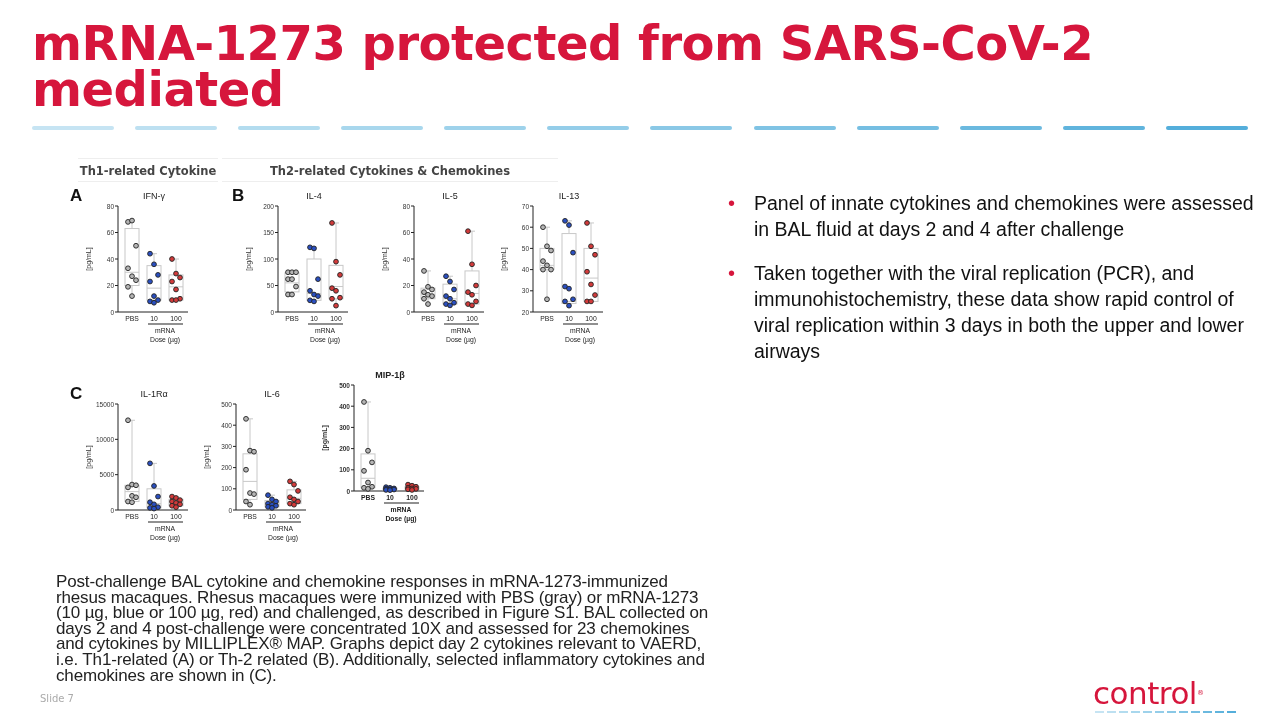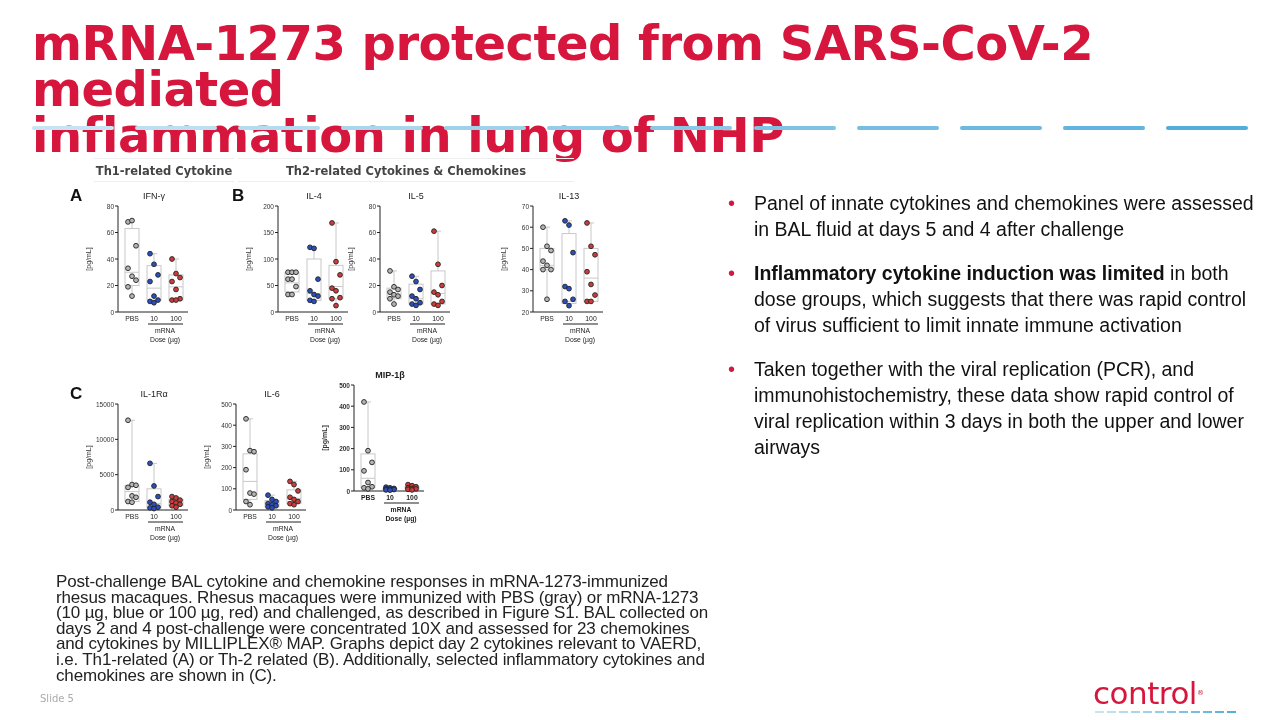--- a/index.html
+++ b/index.html
@@ -10,21 +10,21 @@
     position: absolute; left: 32px; top: 20px; width: 1200px;
     font-family: "DejaVu Sans", sans-serif; font-weight: bold;
     font-size: 48px; line-height: 46px; color: #d6163c; letter-spacing: -0.5px;
   }
   .divider { position: absolute; left: 32px; top: 126px; width: 1216px; height: 5px; display: flex; justify-content: space-between; }
   .divider span { display: block; width: 82px; height: 4px; border-radius: 2px; }
 
   .section-head {
     position: absolute; top: 158px; height: 24px; font-family: "DejaVu Sans", sans-serif;
     font-weight: bold; font-size: 11.5px; color: #444; text-align: center; line-height: 24px;
-    border-top: 1px solid #eee; border-bottom: 1px solid #eee; margin-left: 16px;
+    border-top: 1px solid #eee; border-bottom: 1px solid #eee;
   }
 
   .panel-letter { position: absolute; font-family: "Liberation Sans", sans-serif; font-weight: bold; font-size: 17px; color: #111; }
 
   .chart { position: absolute; }
   .chart svg { display: block; overflow: visible; }
   .chart text { font-family: "Liberation Sans", sans-serif; }
 
   .bullets { position: absolute; left: 728px; top: 190px; width: 530px; font-size: 19.5px; line-height: 26px; color: #111; }
   .bullet { position: relative; padding-left: 26px; margin-bottom: 18px; }
@@ -39,21 +39,20 @@
   .logo-text { font-family: "DejaVu Sans", sans-serif; font-size: 31px; color: #d6163c; letter-spacing: -0.5px; line-height: 32px; }
   .logo-reg { font-size: 7px; vertical-align: top; color: #d6163c; }
   .logo-dash { display: flex; gap: 3px; margin-top: 2px; padding-left: 2px; }
   .logo-dash span { width: 9px; height: 2px; }
 </style>
 </head>
 <body>
 
 <div class="title">
   <div>mRNA-1273 protected from SARS-CoV-2 mediated</div>
-  <div>inflammation in lung of NHP</div>
 </div>
 <div class="divider" id="divider">
     <span style="background: rgb(198, 228, 243);"></span>
     <span style="background: rgb(189, 224, 241);"></span>
     <span style="background: rgb(179, 220, 239);"></span>
     <span style="background: rgb(168, 215, 237);"></span>
     <span style="background: rgb(158, 210, 235);"></span>
     <span style="background: rgb(148, 205, 233);"></span>
     <span style="background: rgb(138, 200, 230);"></span>
     <span style="background: rgb(127, 195, 228);"></span>
@@ -183,21 +182,21 @@
       <circle cx="96" cy="102.8" r="2.4" fill="#d23a3a" stroke="#222" stroke-width="0.9"></circle>
       <circle cx="100" cy="109.69" r="2.4" fill="#d23a3a" stroke="#222" stroke-width="0.9"></circle>
       <circle cx="92" cy="110.75" r="2.4" fill="#d23a3a" stroke="#222" stroke-width="0.9"></circle>
       <circle cx="96" cy="117.64" r="2.4" fill="#d23a3a" stroke="#222" stroke-width="0.9"></circle>
       <text x="96" y="133" font-size="6.8" text-anchor="middle" fill="#222">100</text>
       <line x1="68" y1="136" x2="103" y2="136" stroke="#222" stroke-width="1.2"></line>
       <text x="85" y="145" font-size="6.8" text-anchor="middle" fill="#222">mRNA</text>
       <text x="85" y="154" font-size="6.8" text-anchor="middle" fill="#222">Dose (µg)</text>
     </svg>
   </div>
-<div class="chart" id="chart-2" style="left:342px; top:188px;text-decoration:underline;">
+<div class="chart" id="chart-2" style="left:376px; top:188px;text-decoration:underline;">
     <svg width="110" height="170" viewBox="0 0 110 170">
       <text x="74" y="11" font-size="9" text-anchor="middle" fill="#222">IL-5</text>
       <line x1="38" y1="18" x2="38" y2="124" stroke="#222" stroke-width="1"></line>
       <line x1="35" y1="124" x2="38" y2="124" stroke="#222" stroke-width="1"></line>
       <text x="34" y="126.5" font-size="6.5" text-anchor="end" fill="#333">0</text>
       <line x1="35" y1="97.5" x2="38" y2="97.5" stroke="#222" stroke-width="1"></line>
       <text x="34" y="100" font-size="6.5" text-anchor="end" fill="#333">20</text>
       <line x1="35" y1="71" x2="38" y2="71" stroke="#222" stroke-width="1"></line>
       <text x="34" y="73.5" font-size="6.5" text-anchor="end" fill="#333">40</text>
       <line x1="35" y1="44.5" x2="38" y2="44.5" stroke="#222" stroke-width="1"></line>
@@ -490,33 +489,30 @@
       <circle cx="96" cy="122.94" r="2.4" fill="#d23a3a" stroke="#222" stroke-width="0.9"></circle>
       <text x="96" y="133" font-size="6.8" text-anchor="middle" fill="#222">100</text>
       <line x1="68" y1="136" x2="103" y2="136" stroke="#222" stroke-width="1.2"></line>
       <text x="85" y="145" font-size="6.8" text-anchor="middle" fill="#222">mRNA</text>
       <text x="85" y="154" font-size="6.8" text-anchor="middle" fill="#222">Dose (µg)</text>
     </svg>
   </div>
 
 <div class="bullets">
   <div class="bullet">
-    <b></b><span>Panel of innate cytokines and chemokines were assessed in BAL fluid at days 5 and 4 after challenge</span>
-  </div>
-  <div class="bullet">
-    <b>Inflammatory cytokine induction was limited</b><span> in both dose groups, which suggests that there was rapid control of virus sufficient to limit innate immune activation</span>
+    <b></b><span>Panel of innate cytokines and chemokines were assessed in BAL fluid at days 2 and 4 after challenge</span>
   </div>
   <div class="bullet">
     <b></b><span>Taken together with the viral replication (PCR), and immunohistochemistry, these data show rapid control of viral replication within 3 days in both the upper and lower airways</span>
   </div>
 </div>
 
 <div class="caption">Post-challenge BAL cytokine and chemokine responses in mRNA-1273-immunized rhesus macaques. Rhesus macaques were immunized with PBS (gray) or mRNA-1273 (10 µg, blue or 100 µg, red) and challenged, as described in Figure S1. BAL collected on days 2 and 4 post-challenge were concentrated 10X and assessed for 23 chemokines and cytokines by MILLIPLEX® MAP. Graphs depict day 2 cytokines relevant to VAERD, i.e. Th1-related (A) or Th-2 related (B). Additionally, selected inflammatory cytokines and chemokines are shown in (C).</div>
 
-<div class="slide-num">Slide 5</div>
+<div class="slide-num">Slide 7</div>
 <div class="logo">
   <div class="logo-text"><span>control</span><span class="logo-reg">®</span></div>
   <div class="logo-dash" id="logo-dash">
       <span style="background: rgb(198, 228, 243);"></span>
       <span style="background: rgb(189, 224, 241);"></span>
       <span style="background: rgb(179, 220, 239);"></span>
       <span style="background: rgb(168, 215, 237);"></span>
       <span style="background: rgb(158, 210, 235);"></span>
       <span style="background: rgb(148, 205, 233);"></span>
       <span style="background: rgb(138, 200, 230);"></span>

